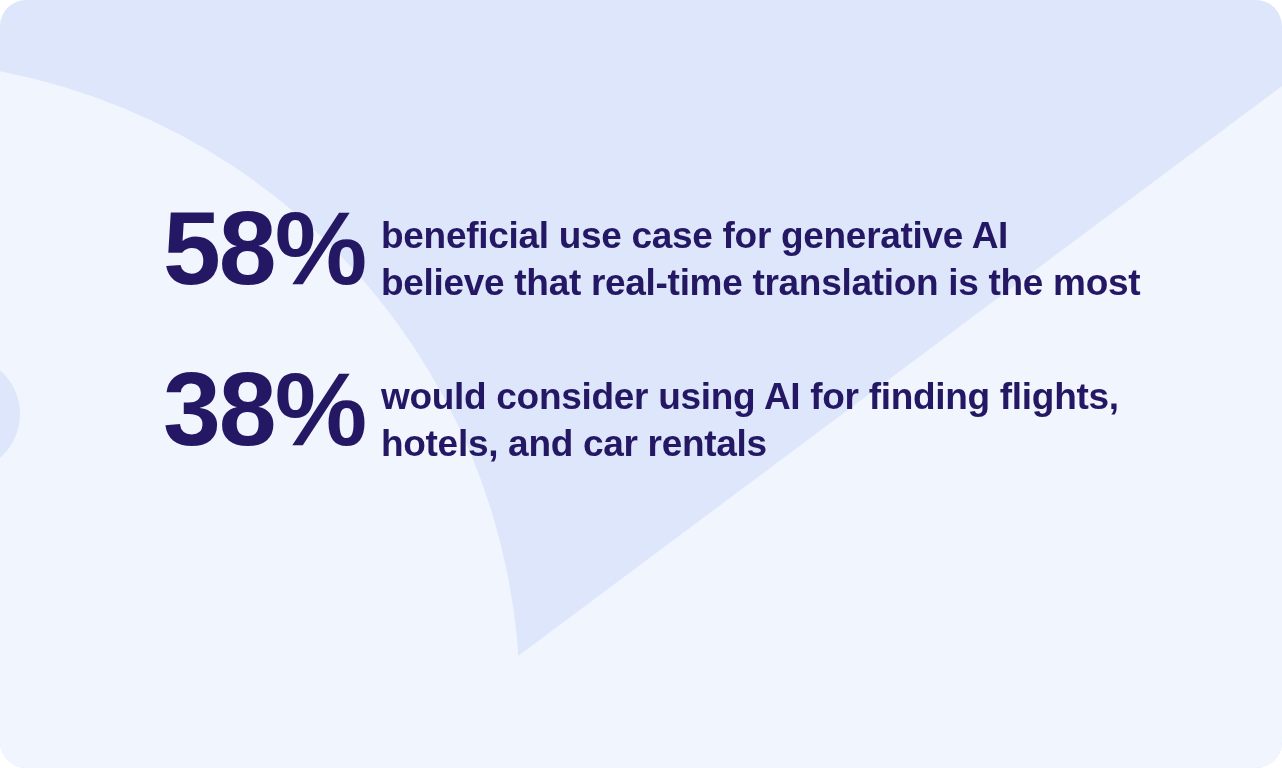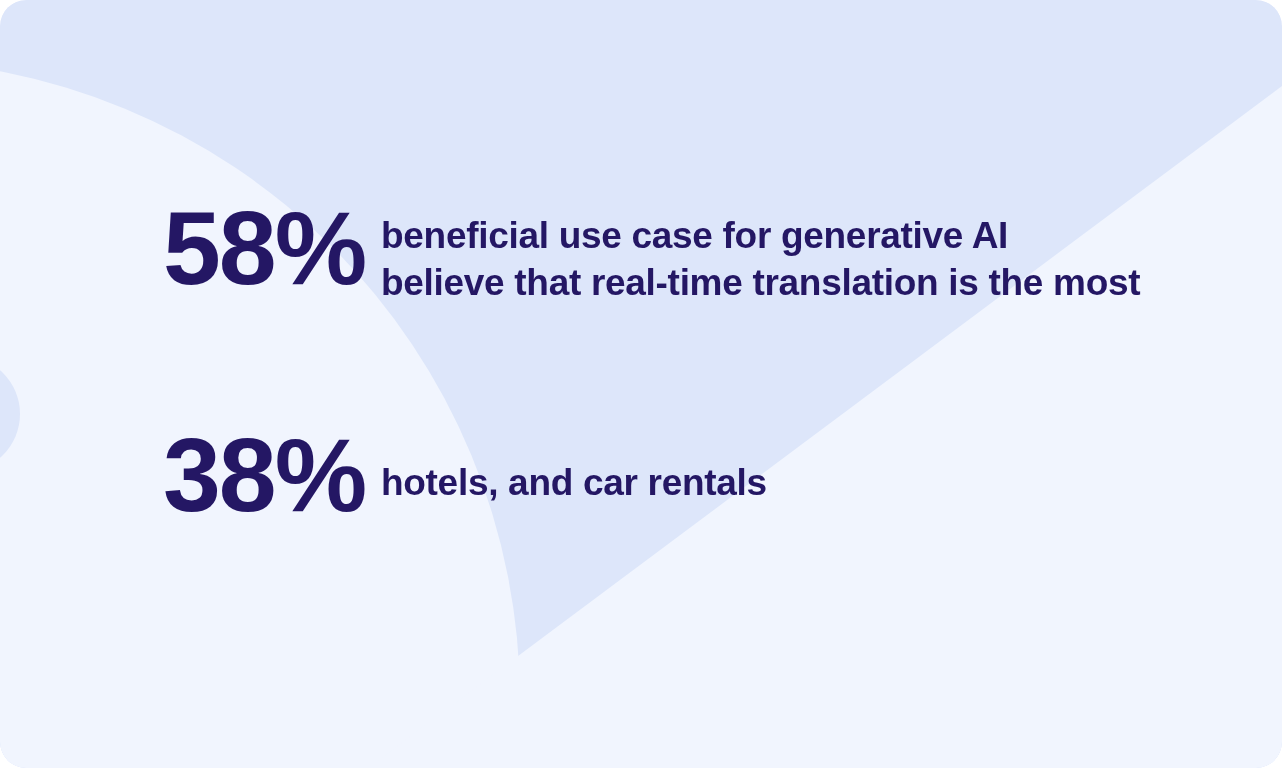--- a/index.html
+++ b/index.html
@@ -51,22 +51,21 @@
   }
 
   .stat-row {
     display: flex;
     align-items: flex-start;
     padding-left: 163px;
     box-sizing: border-box;
   }
 
   .stat-row.second {
-    margin-top: 118px;
-    align-items: center;
+    margin-top: 52px;
   }
 
   .stat-value {
     color: #241764;
     font-family: "Liberation Sans", sans-serif;
     font-size: 104px;
     font-weight: bold;
     line-height: 0.98;
     letter-spacing: -2px;
     flex: 0 0 auto;
@@ -122,18 +121,19 @@
       <div class="stat-value">58%</div>
       <div class="stat-text">
         <span class="line">beneficial use case for generative AI</span>
         <span class="line">believe that real-time translation is the most</span>
       </div>
     </div>
 
     <div class="stat-row second">
       <div class="stat-value">38%</div>
       <div class="stat-text">
+        <span class="line">would consider using AI for finding flights,</span>
         <span class="line">hotels, and car rentals</span>
       </div>
     </div>
 
   </div>
 </div>
 
 </body></html>

